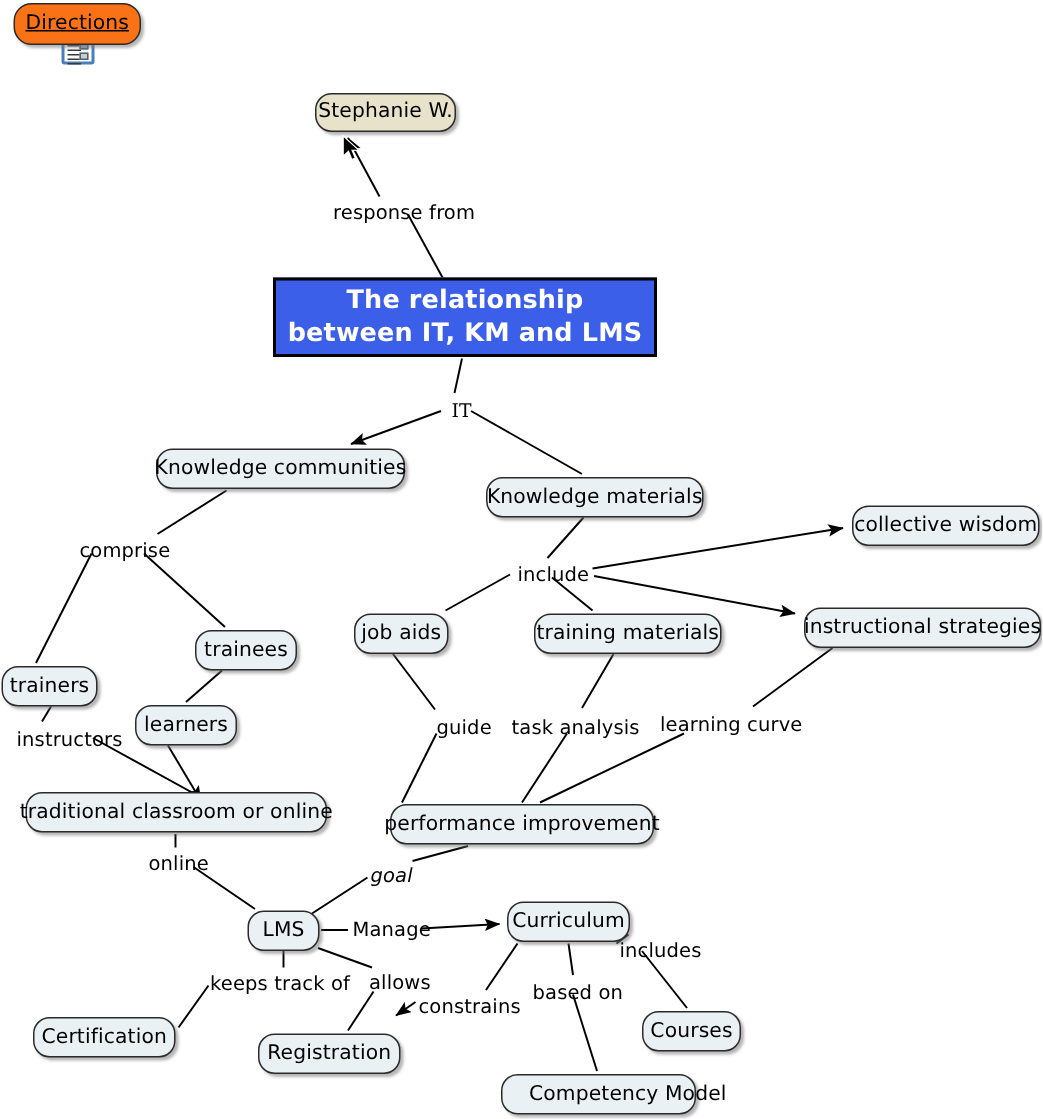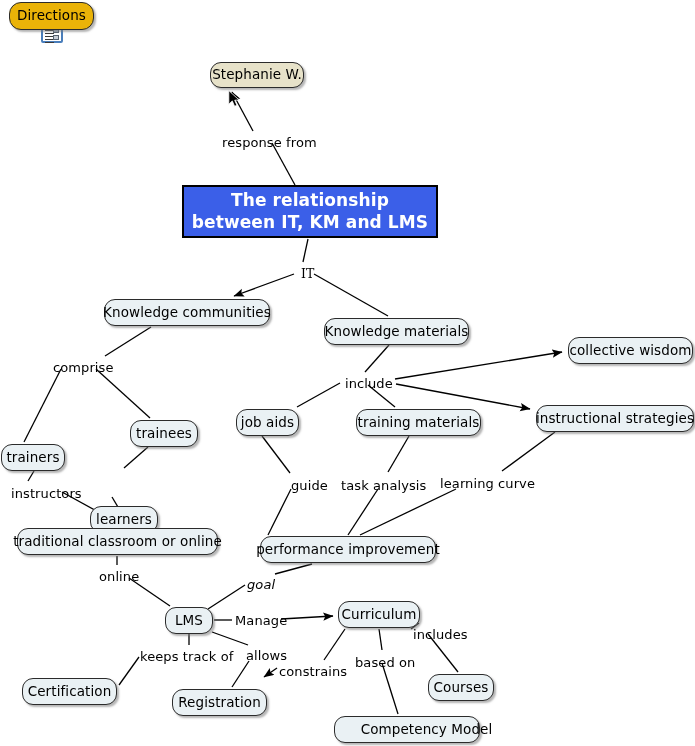--- a/index.html
+++ b/index.html
@@ -43,22 +43,23 @@
     box-shadow: 2px 2px 2px rgba(120,120,120,0.55);
     padding: 0 9px;
     letter-spacing: 0.1px;
   }
   .node.person {
     background: #e7e2c9;
     border-radius: 11px;
     margin-left: 32px;
   }
   .node.directions {
-    background: #eab308;
+    background: #f97316;
     border-radius: 12px;
+    text-decoration: underline;
   }
   .node.title-box {
     background: #3b5fe8;
     border: 2px solid #000000;
     border-radius: 0;
     box-shadow: none;
     color: #ffffff;
     font-weight: bold;
     font-size: 17px;
     line-height: 1.25;
@@ -242,21 +243,21 @@
       </div>
       <div class="node" style="left: 356px; top: 409px; width: 125px; height: 27px;">
         <span>training materials</span>
       </div>
       <div class="node" style="left: 130px; top: 420px; width: 68px; height: 27px;">
         <span>trainees</span>
       </div>
       <div class="node" style="left: 1px; top: 444px; width: 64px; height: 27px;">
         <span>trainers</span>
       </div>
-      <div class="node" style="left: 90px; top: 470px; width: 68px; height: 27px; margin-top: 36px;">
+      <div class="node" style="left: 90px; top: 470px; width: 68px; height: 27px;">
         <span>learners</span>
       </div>
       <div class="node" style="left: 17px; top: 528px; width: 201px; height: 27px;">
         <span>traditional classroom or online</span>
       </div>
       <div class="node" style="left: 260px; top: 536px; width: 176px; height: 27px;">
         <span>performance improvement</span>
       </div>
       <div class="node" style="left: 165px; top: 607px; width: 48px; height: 27px; justify-content: center;">
         <span>LMS</span>
@@ -266,21 +267,21 @@
       </div>
       <div class="node" style="left: 428px; top: 674px; width: 66px; height: 27px;">
         <span>Courses</span>
       </div>
       <div class="node" style="left: 22px; top: 678px; width: 95px; height: 27px;">
         <span>Certification</span>
       </div>
       <div class="node" style="left: 172px; top: 689px; width: 95px; height: 27px;">
         <span>Registration</span>
       </div>
-      <div class="node" style="left: 334px; top: 716px; width: 146px; height: 27px; padding-left: 48px;">
+      <div class="node" style="left: 334px; top: 716px; width: 130px; height: 27px; padding-left: 48px;">
         <span>Competency Model</span>
       </div>
     </div>
 
   <div id="labels-layer">
       <div class="edge-label" style="left: 222px; top: 136px;">response from</div>
       <div class="edge-label serif" style="left: 301px; top: 268px;">IT</div>
       <div class="edge-label" style="left: 53px; top: 361px;">comprise</div>
       <div class="edge-label" style="left: 345px; top: 377px;">include</div>
       <div class="edge-label" style="left: 11px; top: 487px;">instructors</div>

